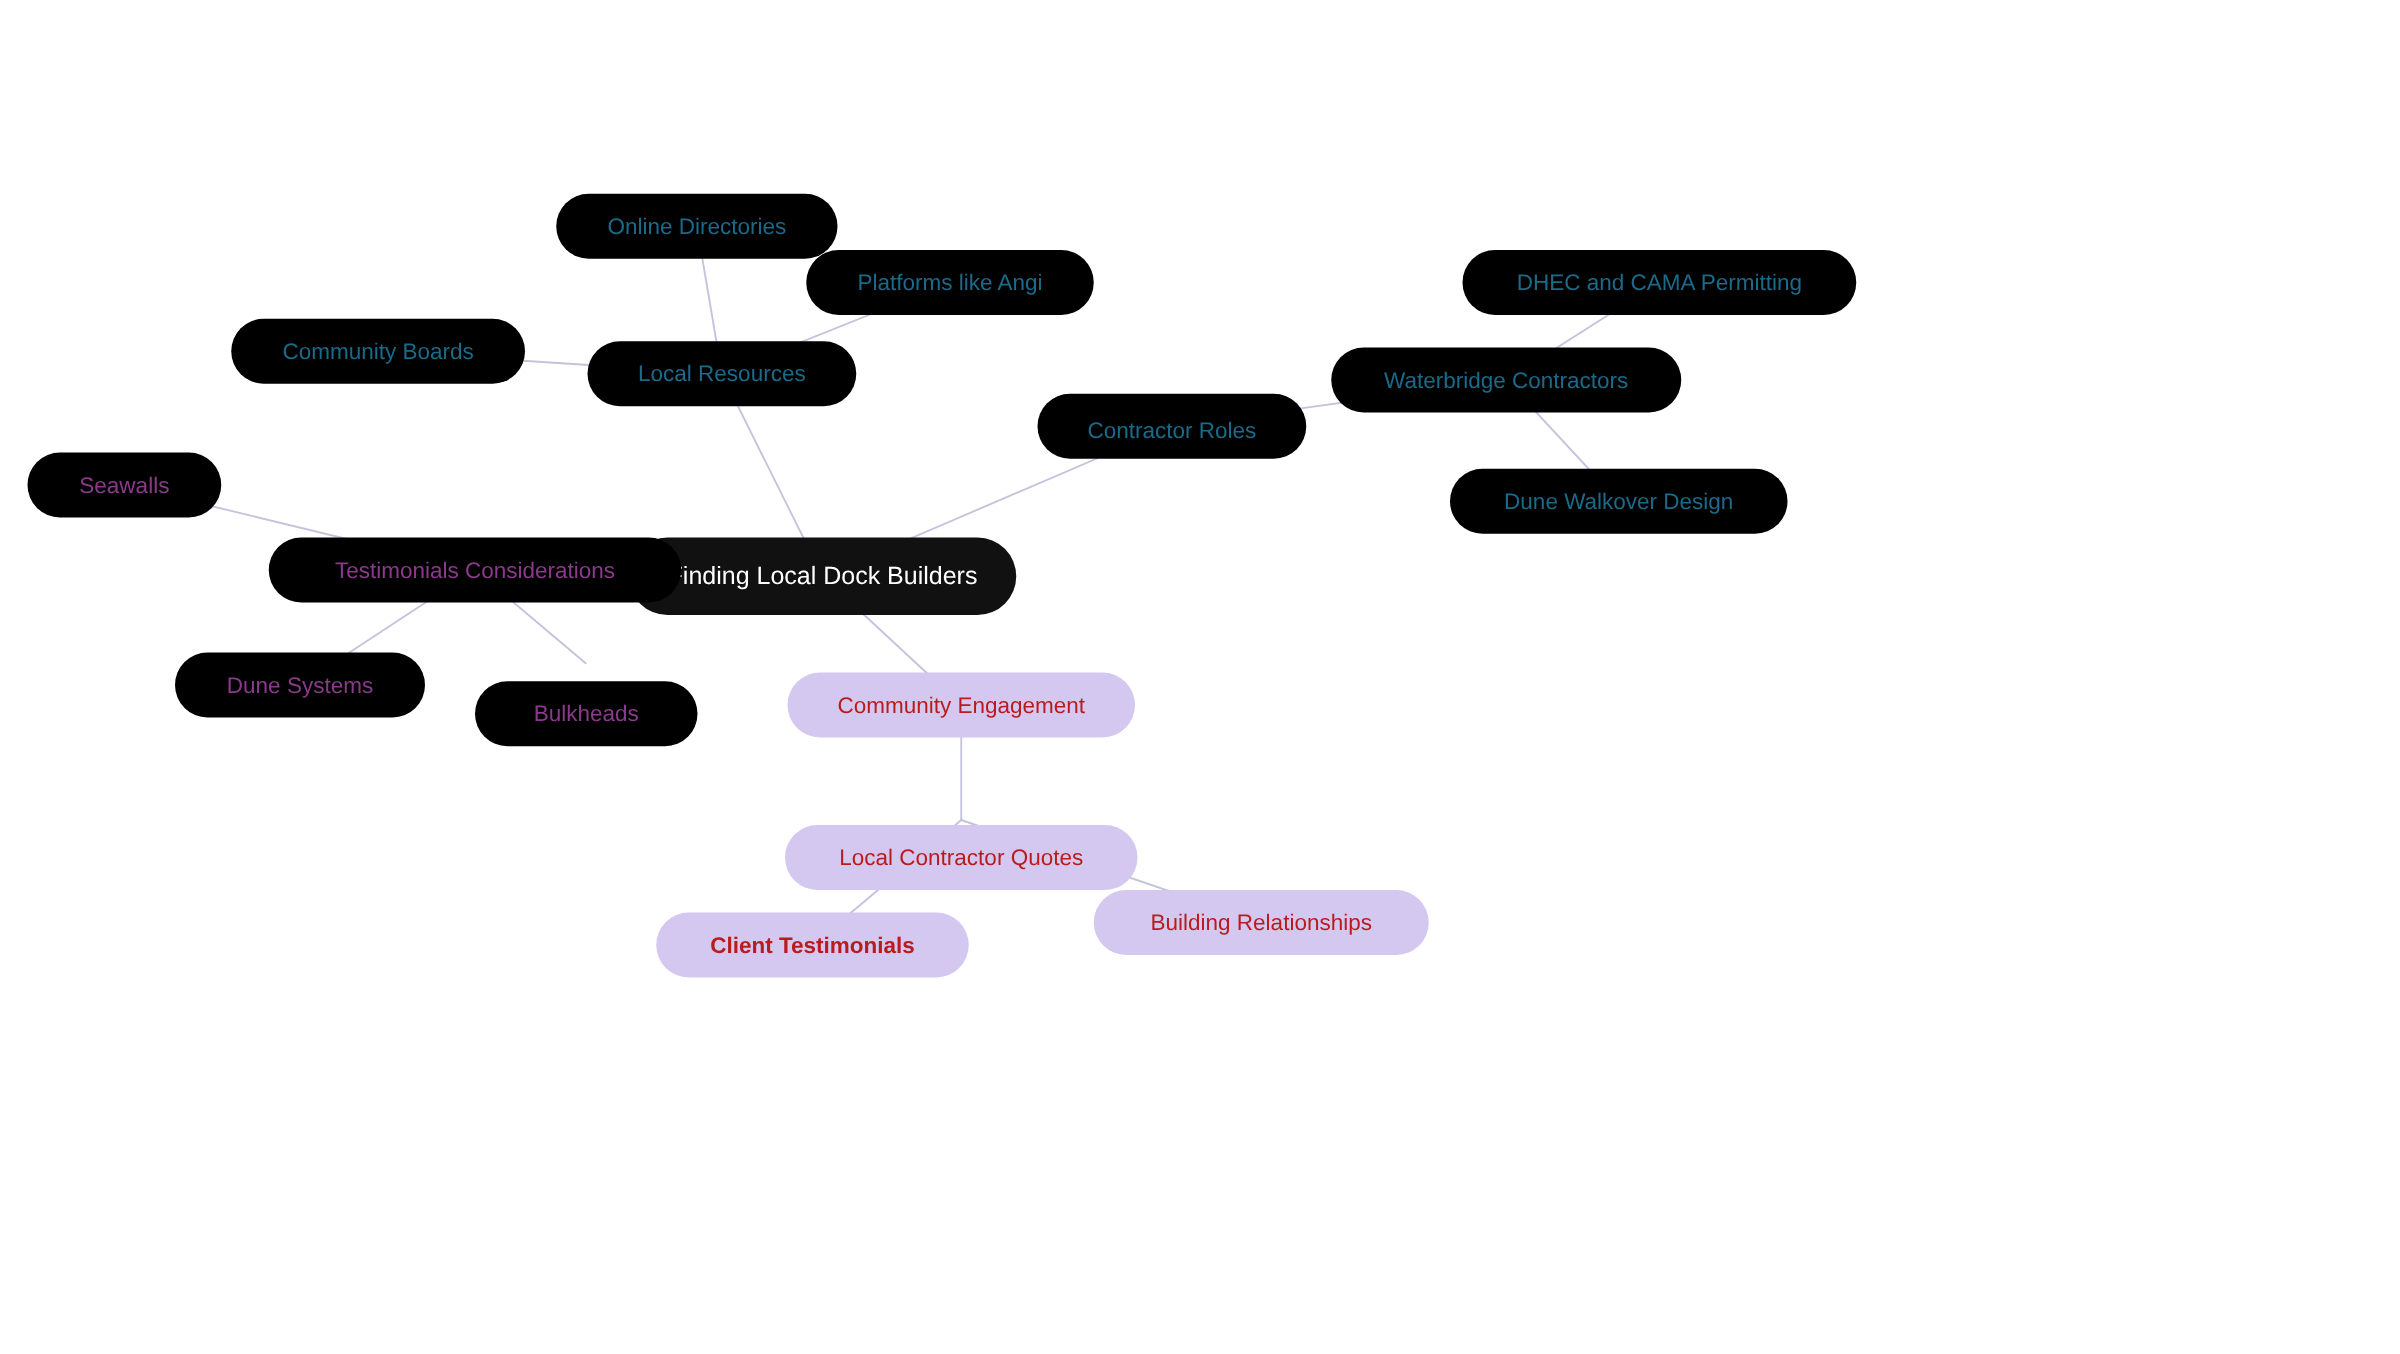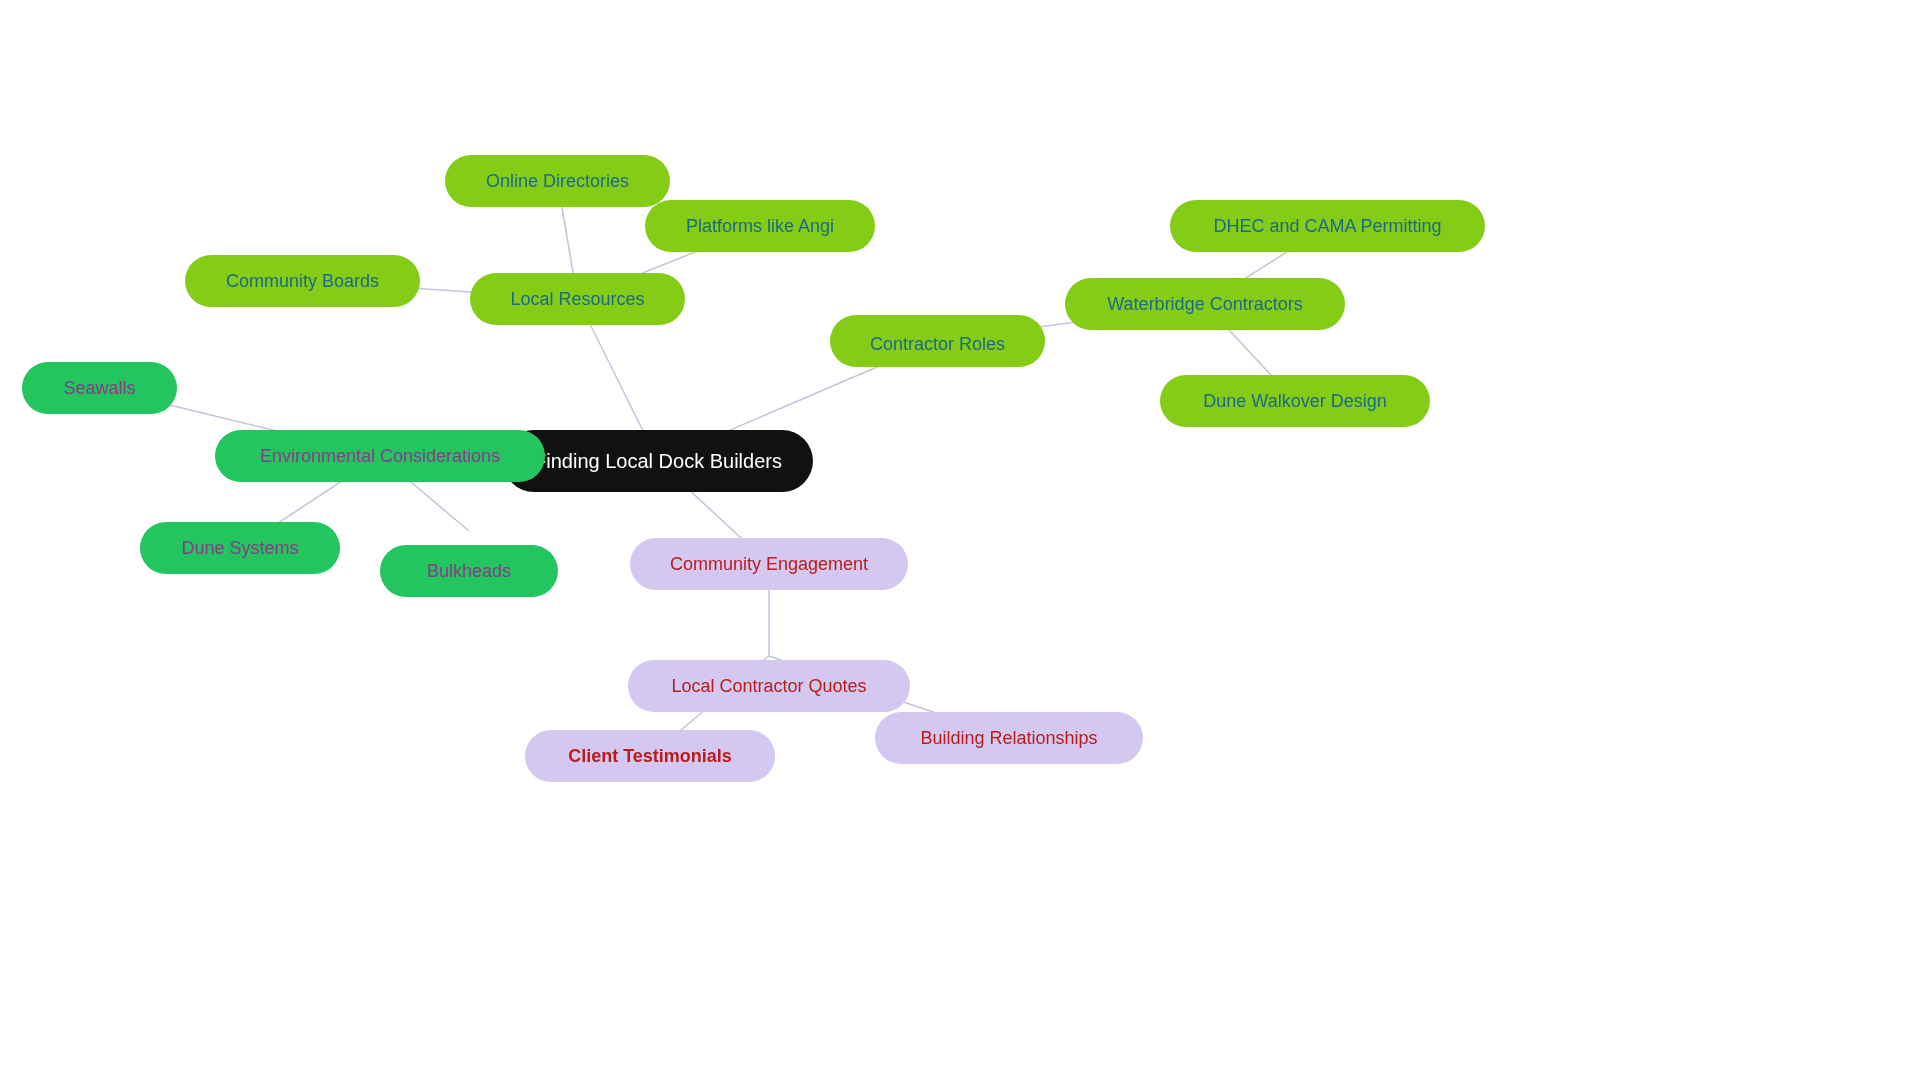--- a/index.html
+++ b/index.html
@@ -33,31 +33,31 @@
     }
     .node-center {
       background: #111111;
       color: #ffffff;
       font-size: 20px;
       font-weight: 500;
       border-radius: 50px;
       padding: 18px 32px;
     }
     .node-blue {
-      background: #84cc16;
+      background: #000000;
       color: #1a6a8a;
       border: none;
     }
     .node-purple {
       background: #d4c8f0;
       color: #b91c1c;
       border: none;
     }
     .node-pink {
-      background: #22c55e;
+      background: #000000;
       color: #8a3a8a;
       border: none;
     }
   </style>
 </head>
 <body>
 
 <svg class="connections" id="svg-lines">
     <line x1="658" y1="461" x2="577.5" y2="299" stroke="#aaaacc" stroke-width="1.5" opacity="0.7"></line>
     <line x1="577.5" y1="299" x2="557.5" y2="181" stroke="#aaaacc" stroke-width="1.5" opacity="0.7"></line>
@@ -123,21 +123,21 @@
 
 <div class="node node-purple" style="left:525px; top:730px; width:250px; height:52px;font-weight:bold;">
   <span>Client Testimonials</span>
 </div>
 
 <div class="node node-purple" style="left:875px; top:712px; width:268px; height:52px;">
   <span>Building Relationships</span>
 </div>
 
 <div class="node node-pink" style="left:215px; top:430px; width:330px; height:52px;">
-  <span>Environmental Considerations</span>
+  <span>Testimonials Considerations</span>
 </div>
 
 <div class="node node-pink" style="left:22px; top:362px; width:155px; height:52px;">
   <span>Seawalls</span>
 </div>
 
 <div class="node node-pink" style="left:140px; top:522px; width:200px; height:52px;">
   <span>Dune Systems</span>
 </div>
 

